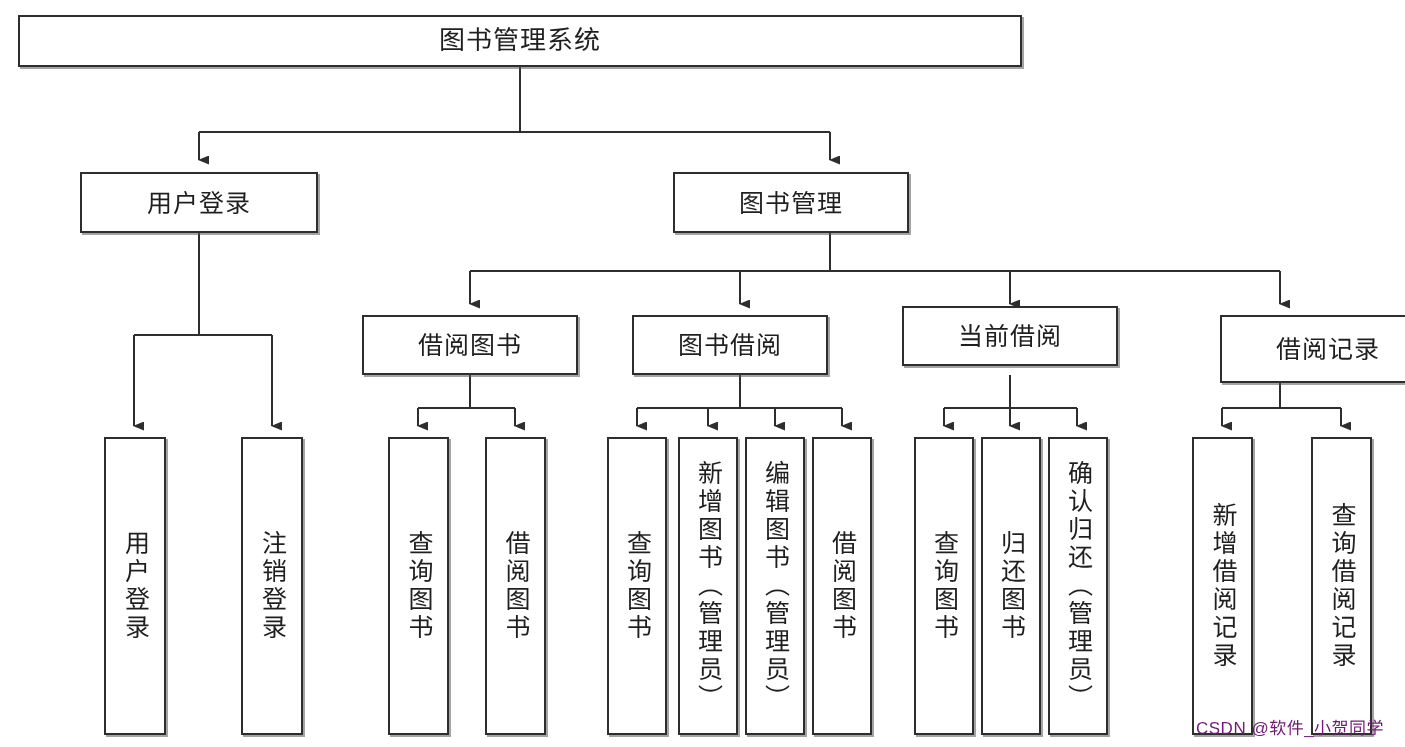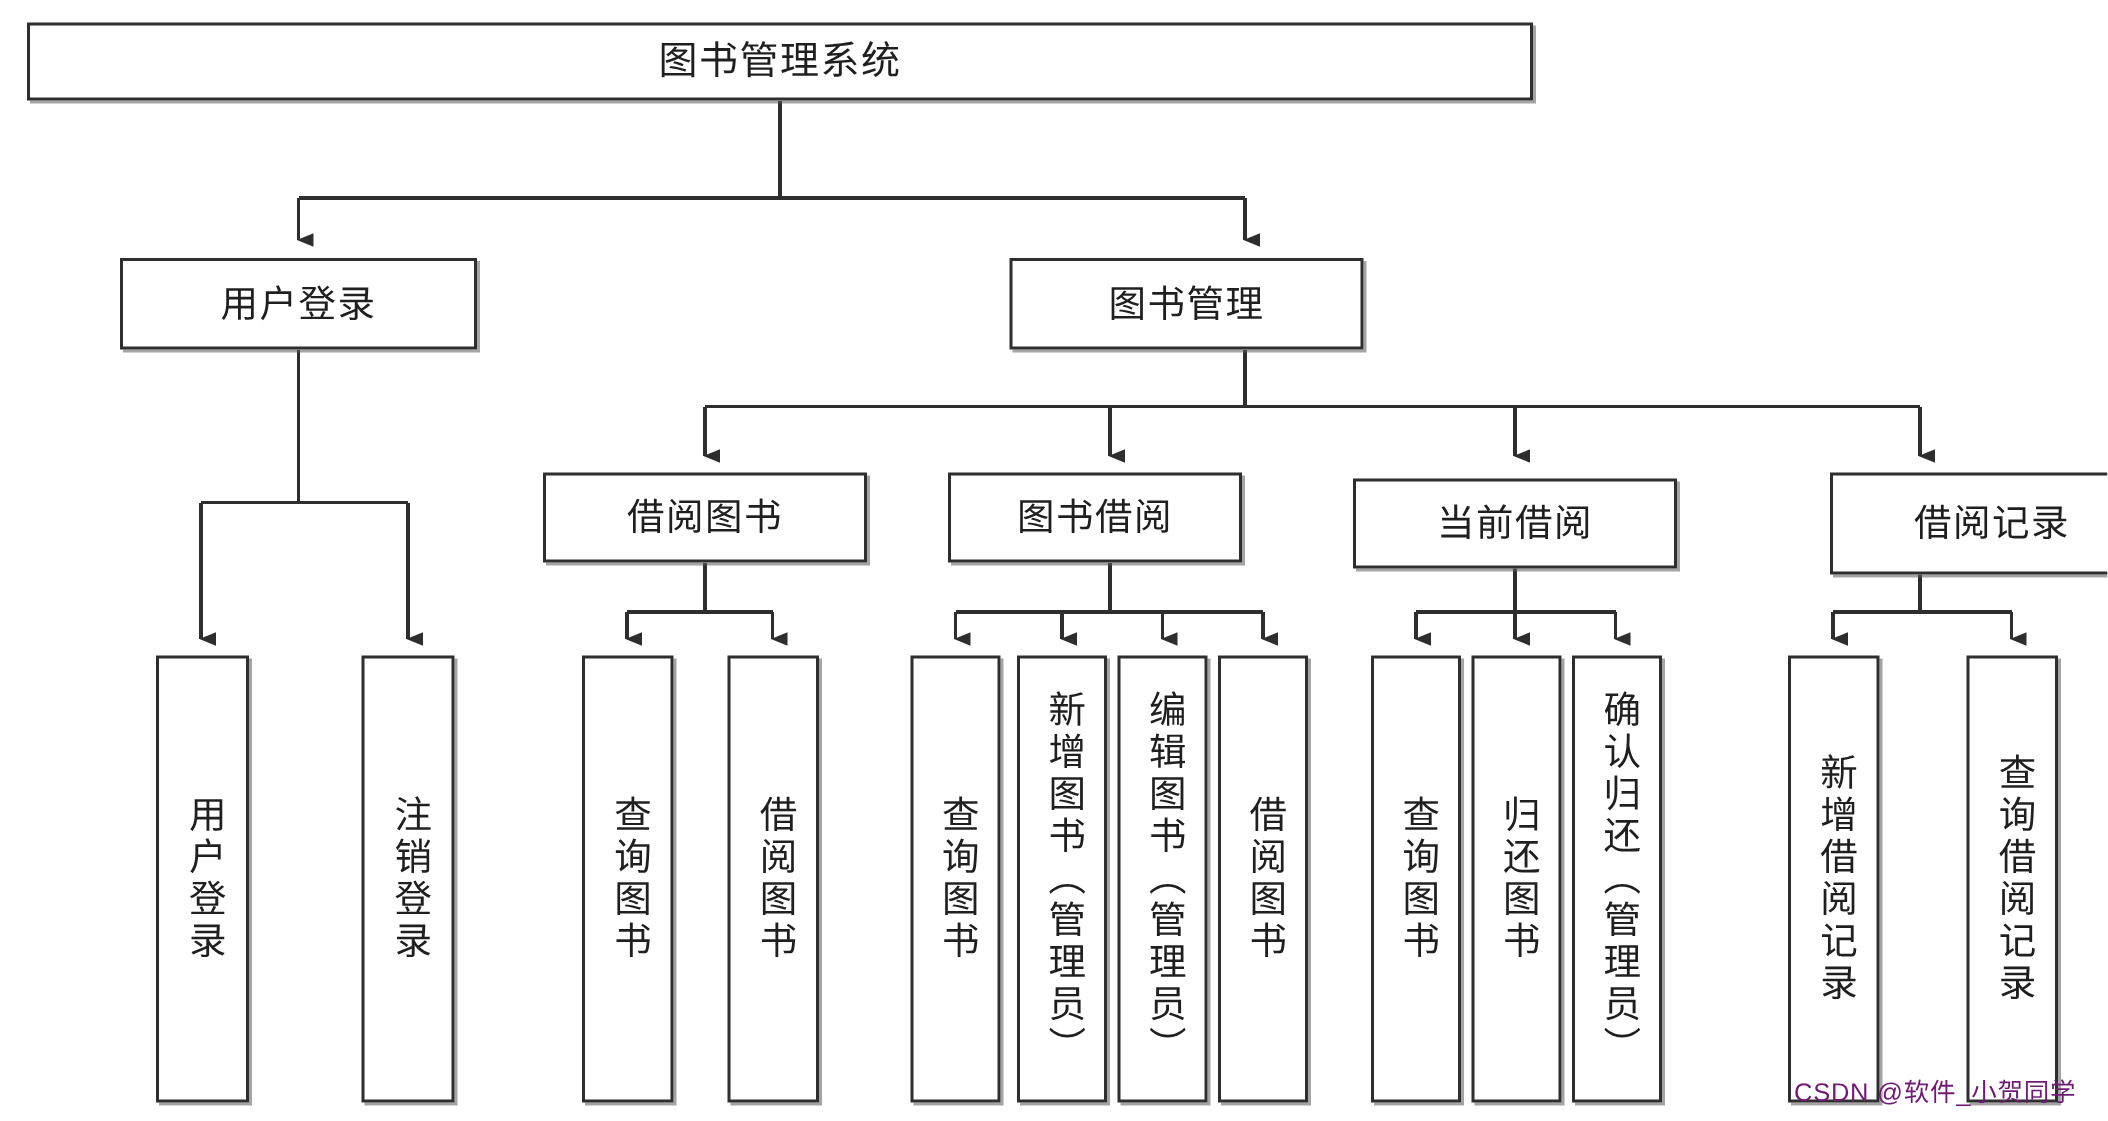--- a/index.html
+++ b/index.html
@@ -142,21 +142,21 @@
   </div>
 
   <div class="node horiz" style="left:362px; top:315px; width:216px; height:60px;">
     <span class="label">借阅图书</span>
   </div>
 
   <div class="node horiz" style="left:632px; top:315px; width:196px; height:60px;">
     <span class="label">图书借阅</span>
   </div>
 
-  <div class="node horiz" style="left:902px; top:319px; width:216px; height:60px;">
+  <div class="node horiz" style="left:902px; top:306px; width:216px; height:60px;">
     <span class="label">当前借阅</span>
   </div>
 
   <div class="node horiz" style="left:1220px; top:315px; width:216px; height:68px;">
     <span class="label">借阅记录</span>
   </div>
 
   <div class="node vert" style="left:104px; top:437px; width:62px; height:298px;">
     <span class="label">用户登录</span>
   </div>

